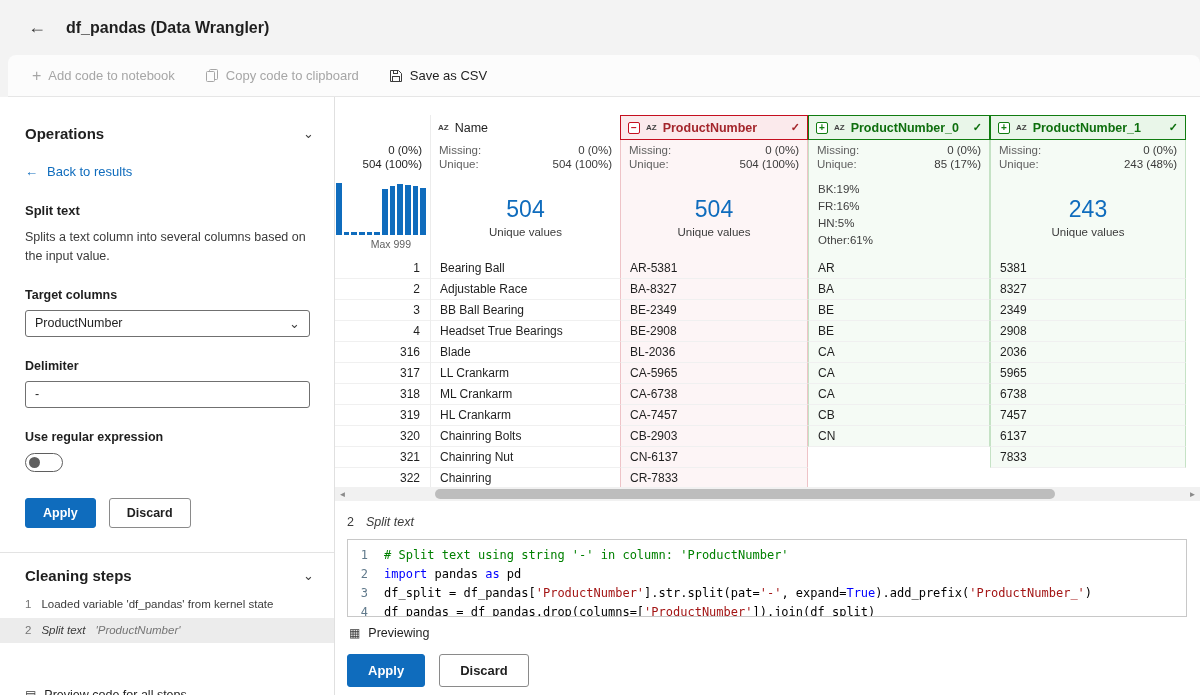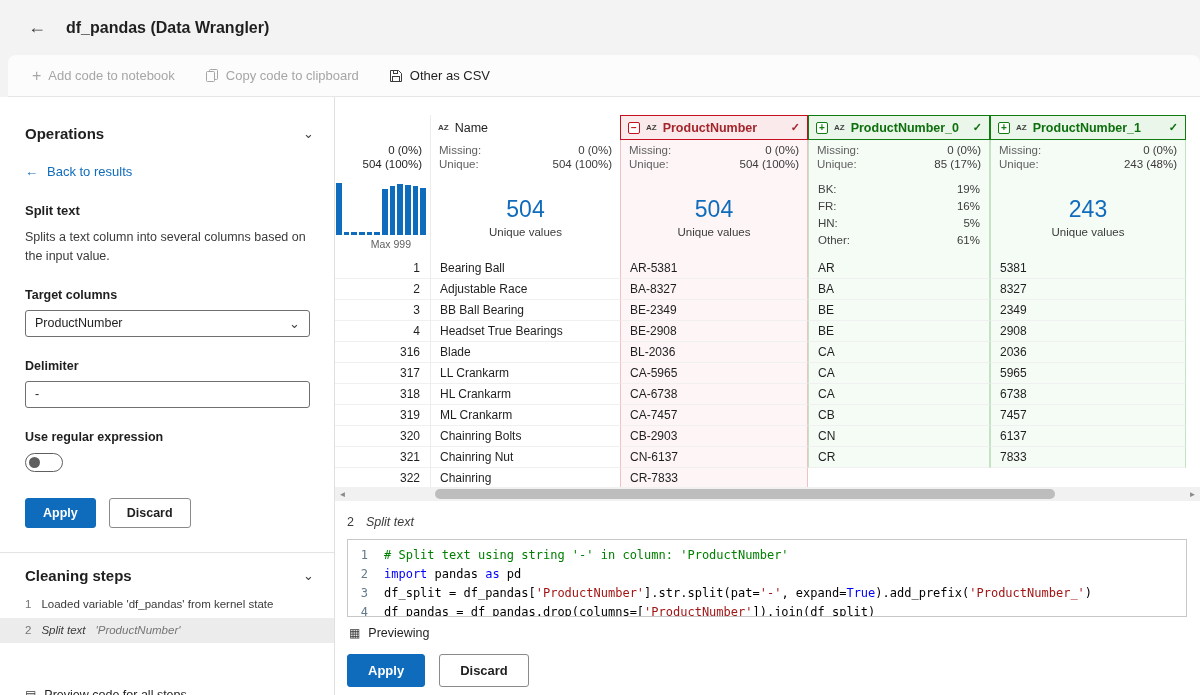--- a/index.html
+++ b/index.html
@@ -77,22 +77,22 @@
   .sval { color:#3b3b3b; }
   .hsummary { height:83px; position:relative; }
   .hsummary.uq { display:flex; flex-direction:column; align-items:center; justify-content:center; }
   .bignum { font-size:23px; color:#0f6cbd; }
   .uqlab { font-size:11.5px; color:#3b3b3b; margin-top:3px; }
   .bars { position:absolute; left:1px; right:4px; top:8px; height:52px; display:flex;
     align-items:flex-end; gap:2px; }
   .bar { width:6px; background:#0f6cbd; }
   .maxlab { position:absolute; right:19px; top:63px; font-size:10.5px; color:#616161; }
   .hsummary.cats { padding:6px 9px; }
-  .catrow { display:flex; justify-content:space-between; font-size:11.5px; line-height:17px;
-    color:#3b3b3b;gap:32px; }
+  .catrow { display:flex; font-size:11.5px; line-height:17px;
+    color:#3b3b3b; }
   .catl { color:#424242; }
   .cell { height:21px; line-height:20px; font-size:12px; padding:0 9px;
     border-bottom:1px solid #f0f0f0; white-space:nowrap; overflow:hidden; cursor:default; }
   .gcol.w0 .cell { text-align:right; padding-right:10px; }
   
   .gcol.removed { background:#fdf5f6; }
   .gcol.removed .hname { background:#fbeaec; border:1px solid #c50f1f; color:#a4262c; font-weight:700; }
   .gcol.removed .hstats, .gcol.removed .hsummary, .gcol.removed .cell {
     border-left:1px solid #eec3c7; border-right:1px solid #eec3c7; }
   
@@ -159,21 +159,21 @@
         <span>Copy code to clipboard</span>
       </button>
       <button class="tbtn">
         <span>
           <svg width="14" height="15" viewBox="0 0 14 15">
             <path d="M1.5 2.5 h8 l3 3 v8 h-11 z" fill="none" stroke="#3b3b3b"></path>
             <rect x="3.5" y="8.5" width="7" height="5" fill="none" stroke="#3b3b3b"></rect>
             <rect x="4.5" y="2.5" width="4" height="3" fill="none" stroke="#3b3b3b"></rect>
           </svg>
         </span>
-        <span>Other as CSV</span>
+        <span>Save as CSV</span>
       </button>
     </div>
   </div>
 
   <div class="content">
     <aside class="sidebar">
       <div class="sec-h first">
         <span>Operations</span>
         <span class="chev">⌄</span>
       </div>
@@ -275,22 +275,22 @@
             <div class="hsummary uq">
               <div class="bignum">504</div>
               <div class="uqlab">Unique values</div>
             </div>
             <div class="cell">Bearing Ball</div>
             <div class="cell">Adjustable Race</div>
             <div class="cell">BB Ball Bearing</div>
             <div class="cell">Headset True Bearings</div>
             <div class="cell">Blade</div>
             <div class="cell">LL Crankarm</div>
+            <div class="cell">ML Crankarm</div>
             <div class="cell">HL Crankarm</div>
-            <div class="cell">ML Crankarm</div>
             <div class="cell">Chainring Bolts</div>
             <div class="cell">Chainring Nut</div>
             <div class="cell">Chainring</div>
           </div>
           <div class="gcol removed w2">
             <div class="hname">
               <span class="mini-box minus">−</span>
               <span class="az">AZ</span>
               <span class="cname">ProductNumber</span>
               <span class="chk">✓</span>
@@ -358,21 +358,20 @@
             </div>
             <div class="cell">AR</div>
             <div class="cell">BA</div>
             <div class="cell">BE</div>
             <div class="cell">BE</div>
             <div class="cell">CA</div>
             <div class="cell">CA</div>
             <div class="cell">CA</div>
             <div class="cell">CB</div>
             <div class="cell">CN</div>
-            <div class="cell">CR</div>
           </div>
           <div class="gcol added w4">
             <div class="hname">
               <span class="mini-box plus">+</span>
               <span class="az">AZ</span>
               <span class="cname">ProductNumber_1</span>
               <span class="chk">✓</span>
             </div>
             <div class="hstats">
               <div class="sline">

